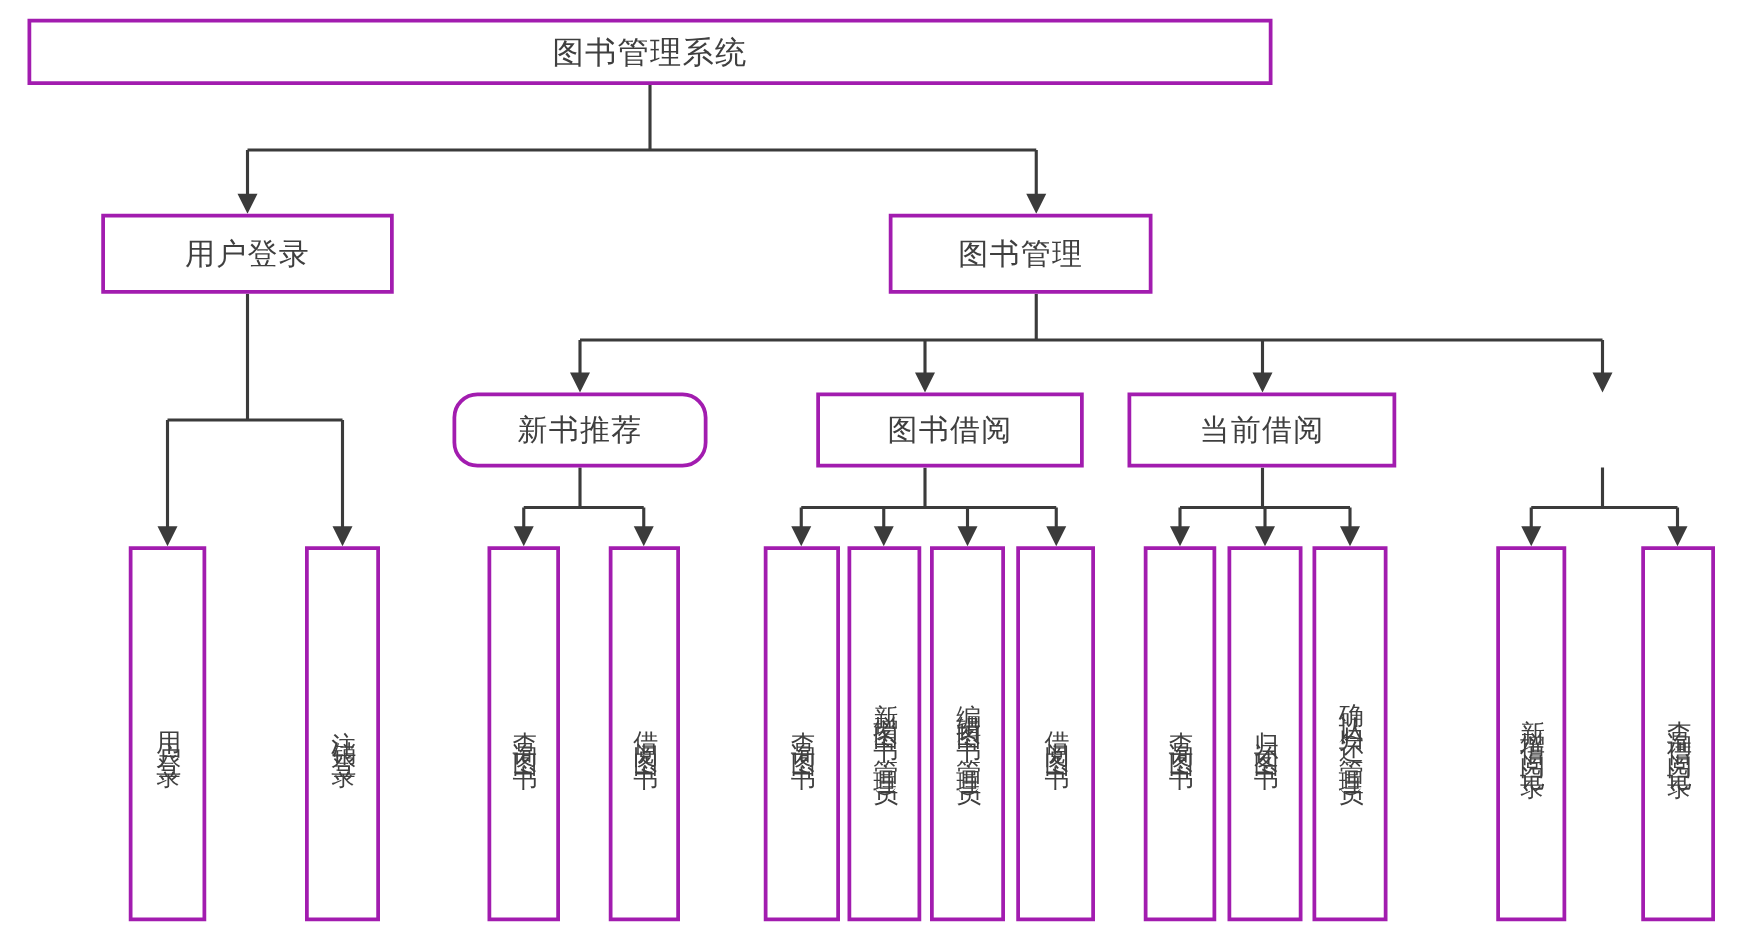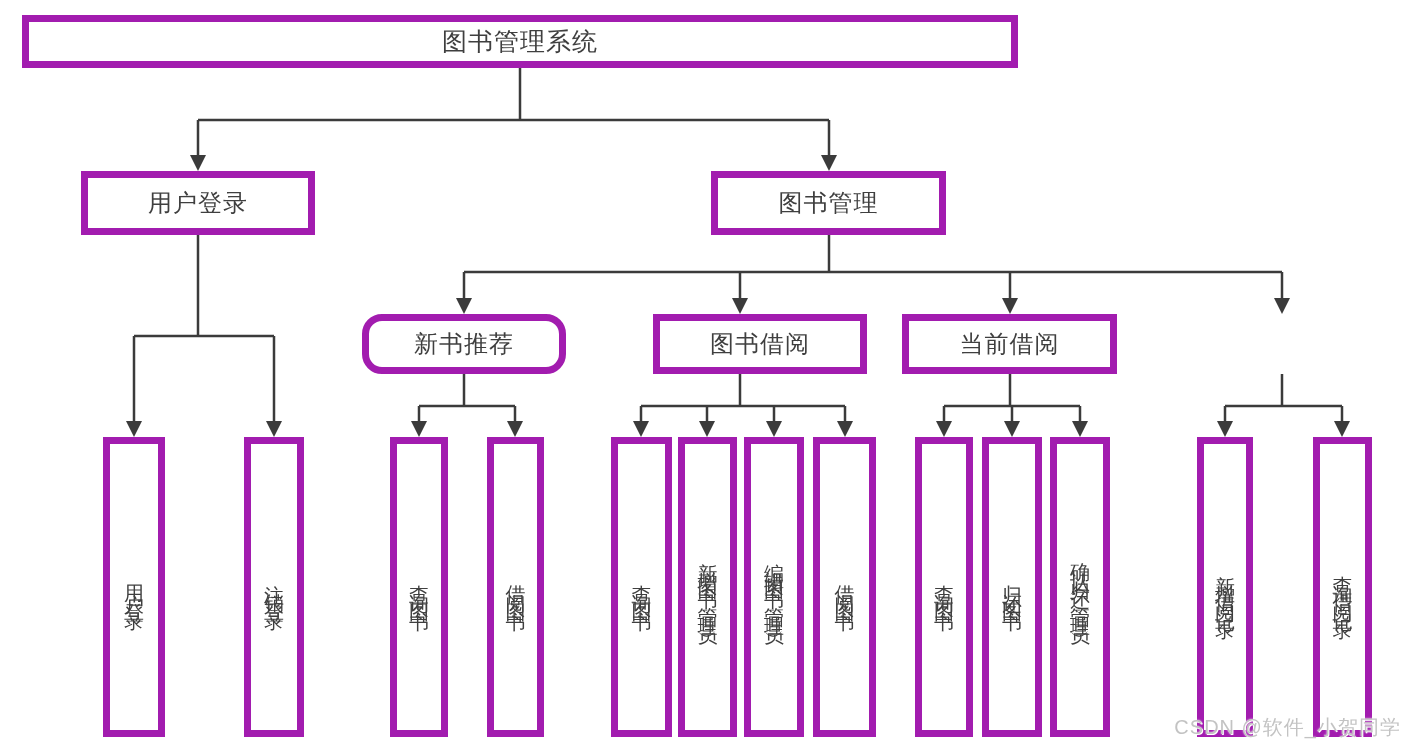--- a/index.html
+++ b/index.html
@@ -19,21 +19,21 @@
     position: absolute;
     left: 0;
     top: 0;
     width: 1405px;
     height: 747px;
   }
   .box {
     position: absolute;
     box-sizing: border-box;
     background: #ffffff;
-    border: 7px solid #a21caf;
+    border: 3px solid #a21caf;
     display: flex;
     align-items: center;
     justify-content: center;
     color: #3f3f3f;
   }
   .box.h span {
     font-size: 24px;
     letter-spacing: 1px;
     white-space: nowrap;
   }
@@ -128,21 +128,21 @@
     </g>
   </svg>
 
   <div class="box h root" style="left:22px; top:15px; width:996px; height:53px;">
     <span>图书管理系统</span>
   </div>
 
   <div class="box h" style="left:81px; top:171px; width:234px; height:64px;">
     <span>用户登录</span>
   </div>
-  <div class="box h" style="left:711px; top:171px; width:235px; height:64px;">
+  <div class="box h" style="left:711px; top:171px; width:211px; height:64px;">
     <span>图书管理</span>
   </div>
 
   <div class="box h" style="left:362px; top:314px; width:204px; height:60px;border-radius:20px;">
     <span>新书推荐</span>
   </div>
   <div class="box h" style="left:633px; top:314px; width:214px; height:60px;margin-left:20px;">
     <span>图书借阅</span>
   </div>
   <div class="box h" style="left:902px; top:314px; width:215px; height:60px;">
@@ -186,15 +186,14 @@
     <span class="vtext">确认归还（管理员）</span>
   </div>
 
   <div class="box v" style="left:1197px; top:437px; width:56px; height:300px;">
     <span class="vtext">新增借阅记录</span>
   </div>
   <div class="box v" style="left:1313px; top:437px; width:59px; height:300px;">
     <span class="vtext">查询借阅记录</span>
   </div>
 
-  <div class="watermark">CSDN @软件_小贺同学</div>
 
 </div>
 
 </body></html>

